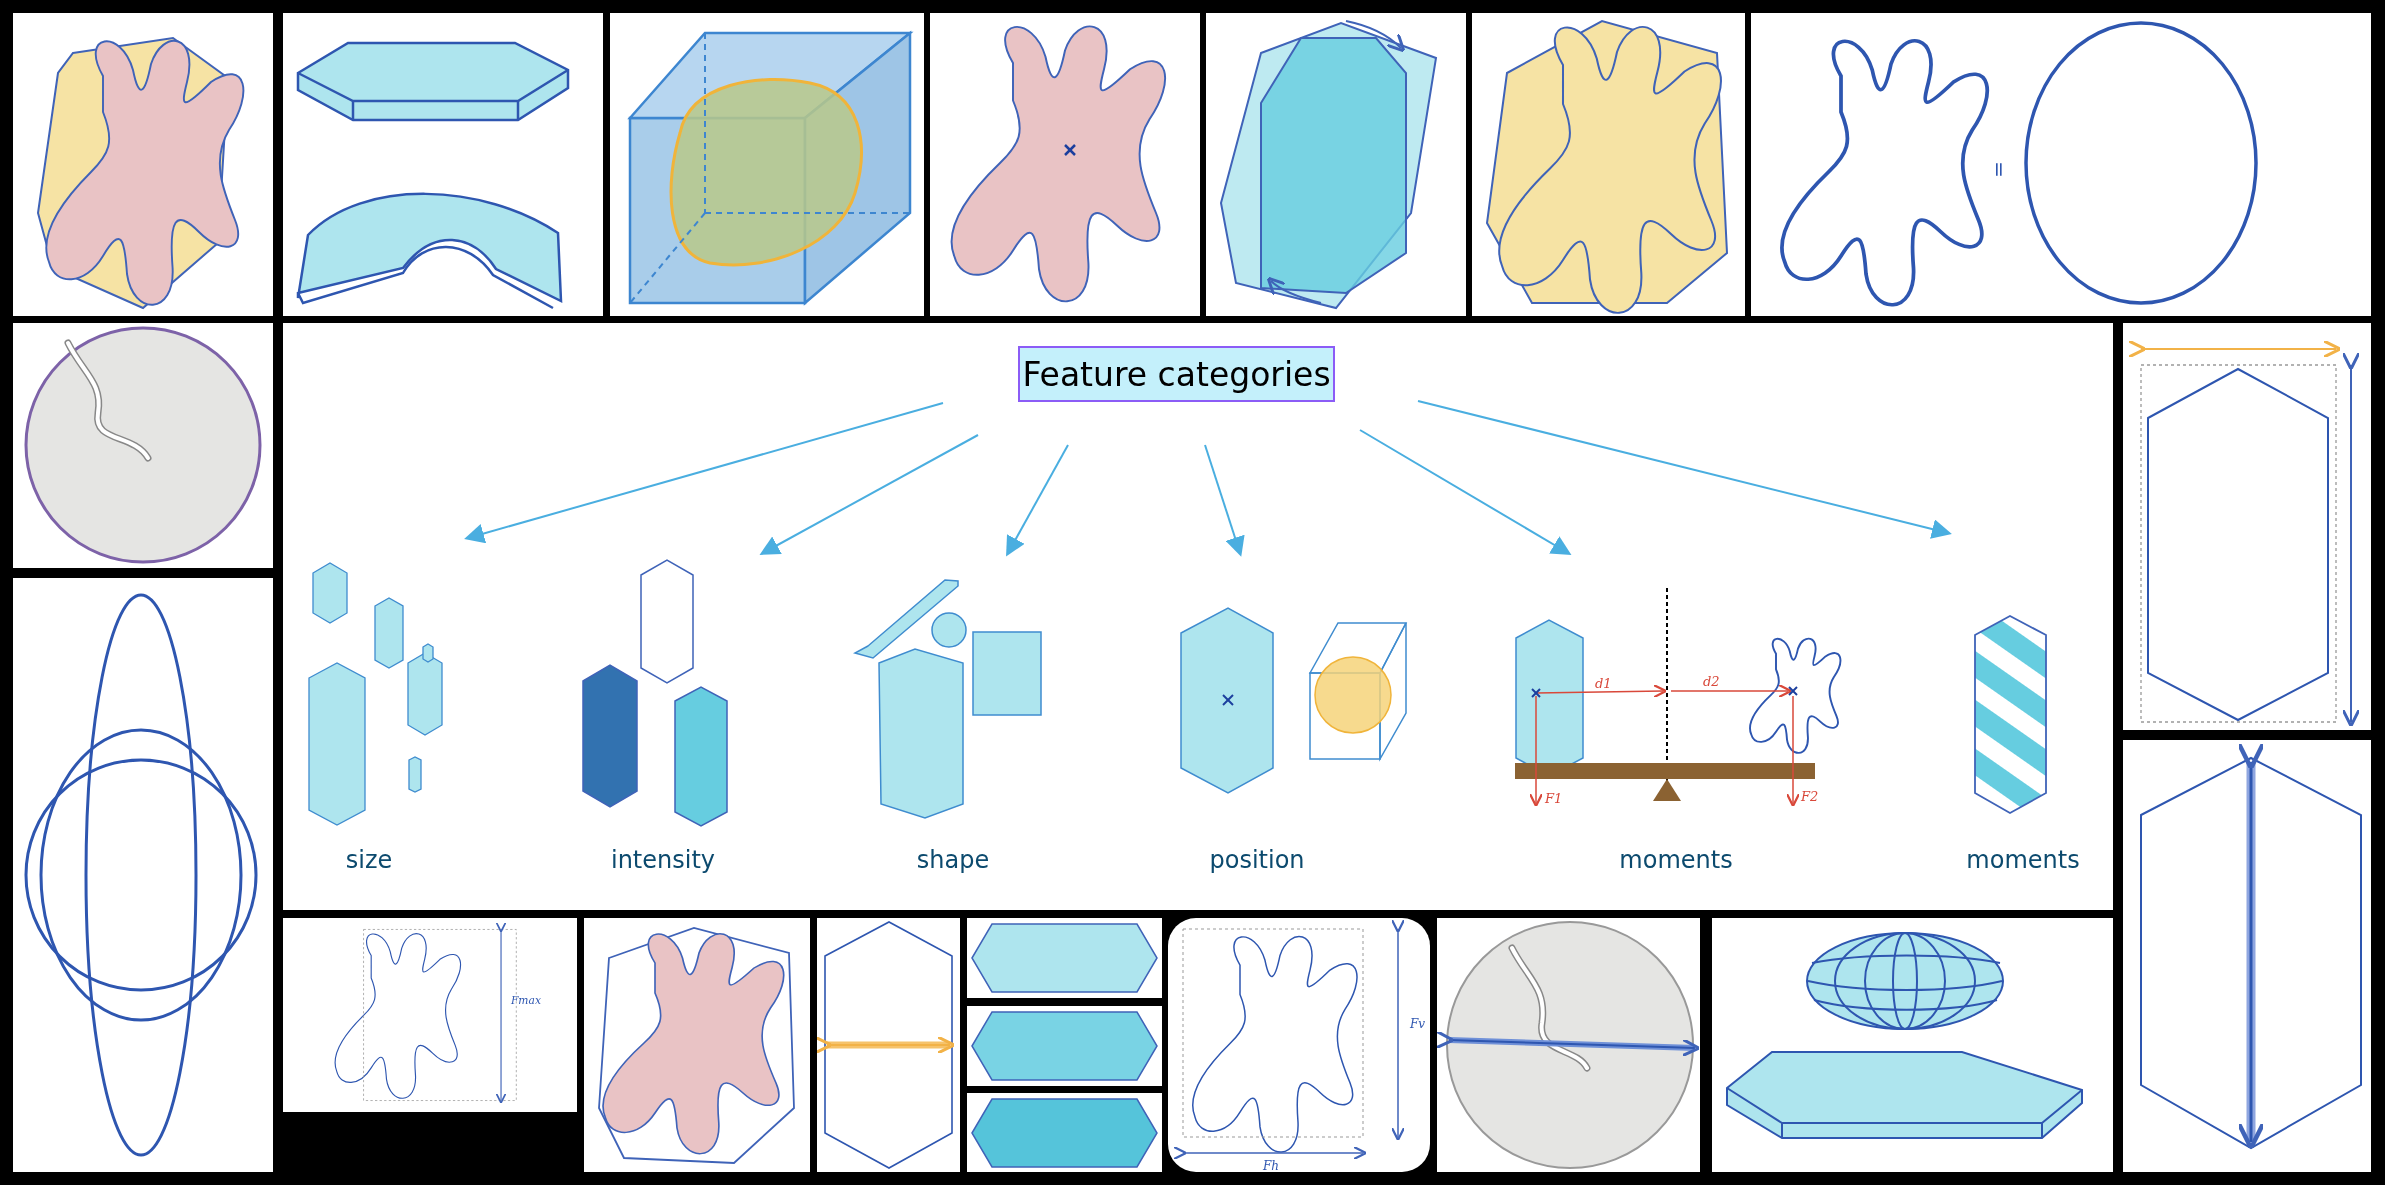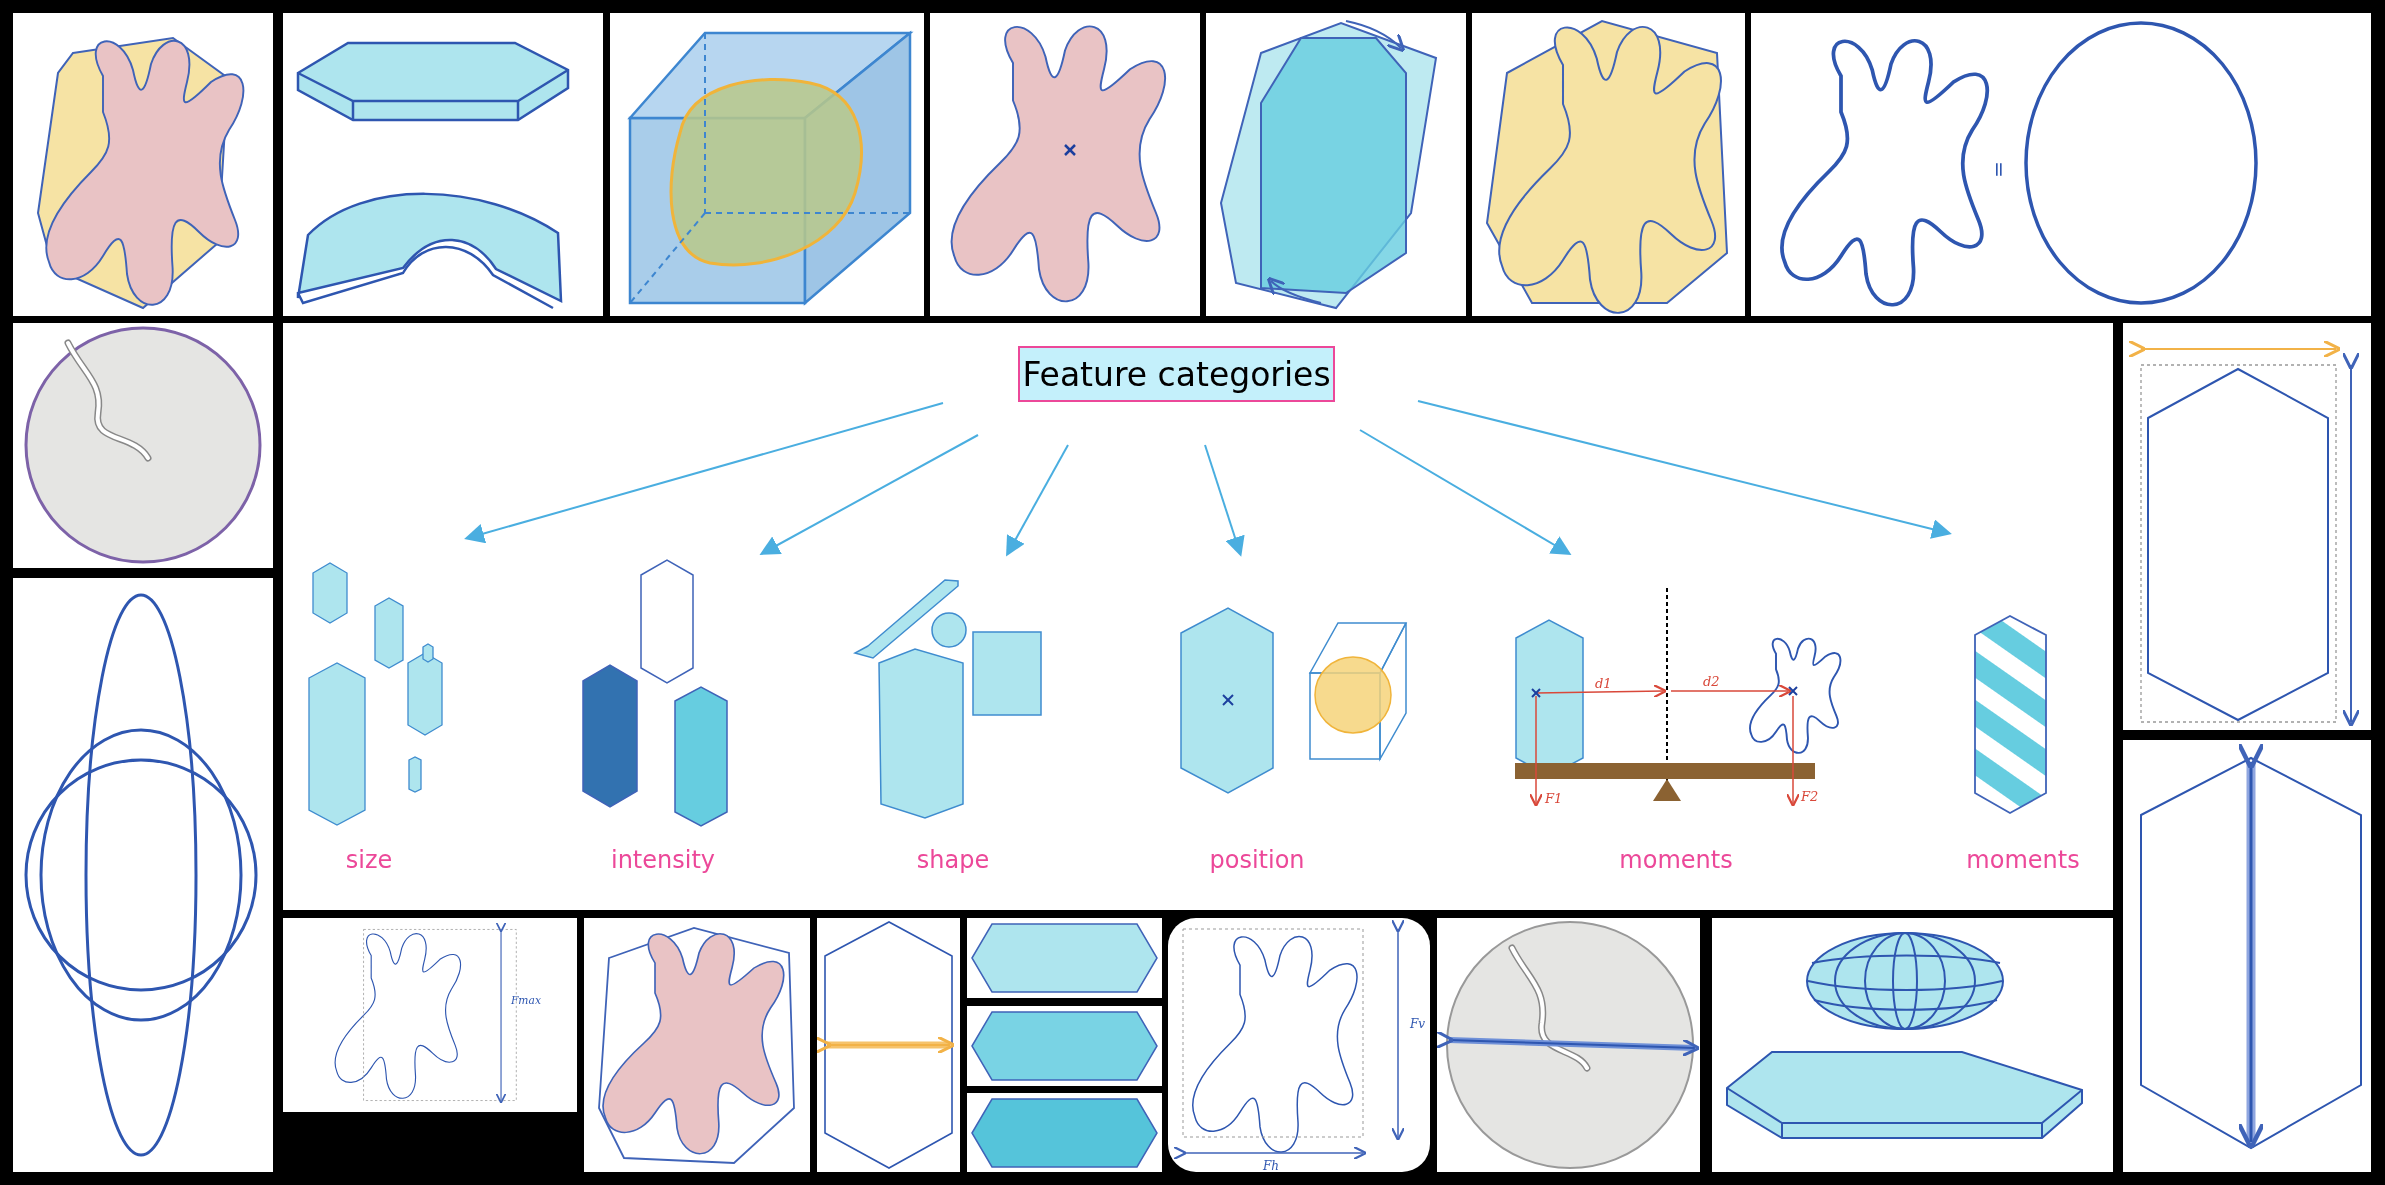--- a/index.html
+++ b/index.html
@@ -1,20 +1,20 @@
 <!DOCTYPE html>
 <html><head>
 <meta charset="utf-8">
 <style>
   html,body{margin:0;padding:0;background:#000;}
   body{width:2385px;height:1185px;position:relative;overflow:hidden;font-family:"DejaVu Sans",sans-serif;}
   .tile{position:absolute;background:#fff;overflow:hidden;}
   .tile svg{position:absolute;left:0;top:0;width:100%;height:100%;}
-  .title-box{position:absolute;left:1018px;top:346px;width:317px;height:56px;background:#c4f0fb;border:2px solid #ec4899;box-sizing:border-box;display:flex;align-items:center;justify-content:center;font-size:33px;color:#000;font-family:"DejaVu Sans",sans-serif;}
-  .cat-label{position:absolute;top:846px;font-size:24px;color:#ec4899;transform:translateX(-50%);white-space:nowrap;}
+  .title-box{position:absolute;left:1018px;top:346px;width:317px;height:56px;background:#c4f0fb;border:2px solid #8b5cf6;box-sizing:border-box;display:flex;align-items:center;justify-content:center;font-size:33px;color:#000;font-family:"DejaVu Sans",sans-serif;}
+  .cat-label{position:absolute;top:846px;font-size:24px;color:#0c4a6e;transform:translateX(-50%);white-space:nowrap;}
   .ann{font-family:"DejaVu Serif",serif;font-style:italic;}
 </style>
 </head>
 <body>
 
 <svg width="0" height="0" style="position:absolute">
   <defs>
     <path id="blob" d="M60,40 C40,5 75,0 85,35 C90,60 95,55 100,30 C110,0 140,5 130,45 C125,65 125,70 150,45 C180,25 185,55 165,85 C150,110 160,135 170,160 C180,185 160,190 140,170 C120,150 115,160 118,200 C120,240 85,240 80,205 C78,175 75,165 60,190 C45,215 20,215 15,195 C5,170 30,140 50,120 C65,105 70,95 60,70 Z"></path>
     <marker id="arrB" markerWidth="10" markerHeight="10" refX="8" refY="5" orient="auto">
         <path d="M0,0 L10,5 L0,10 Z" fill="#4aaee0"></path>

